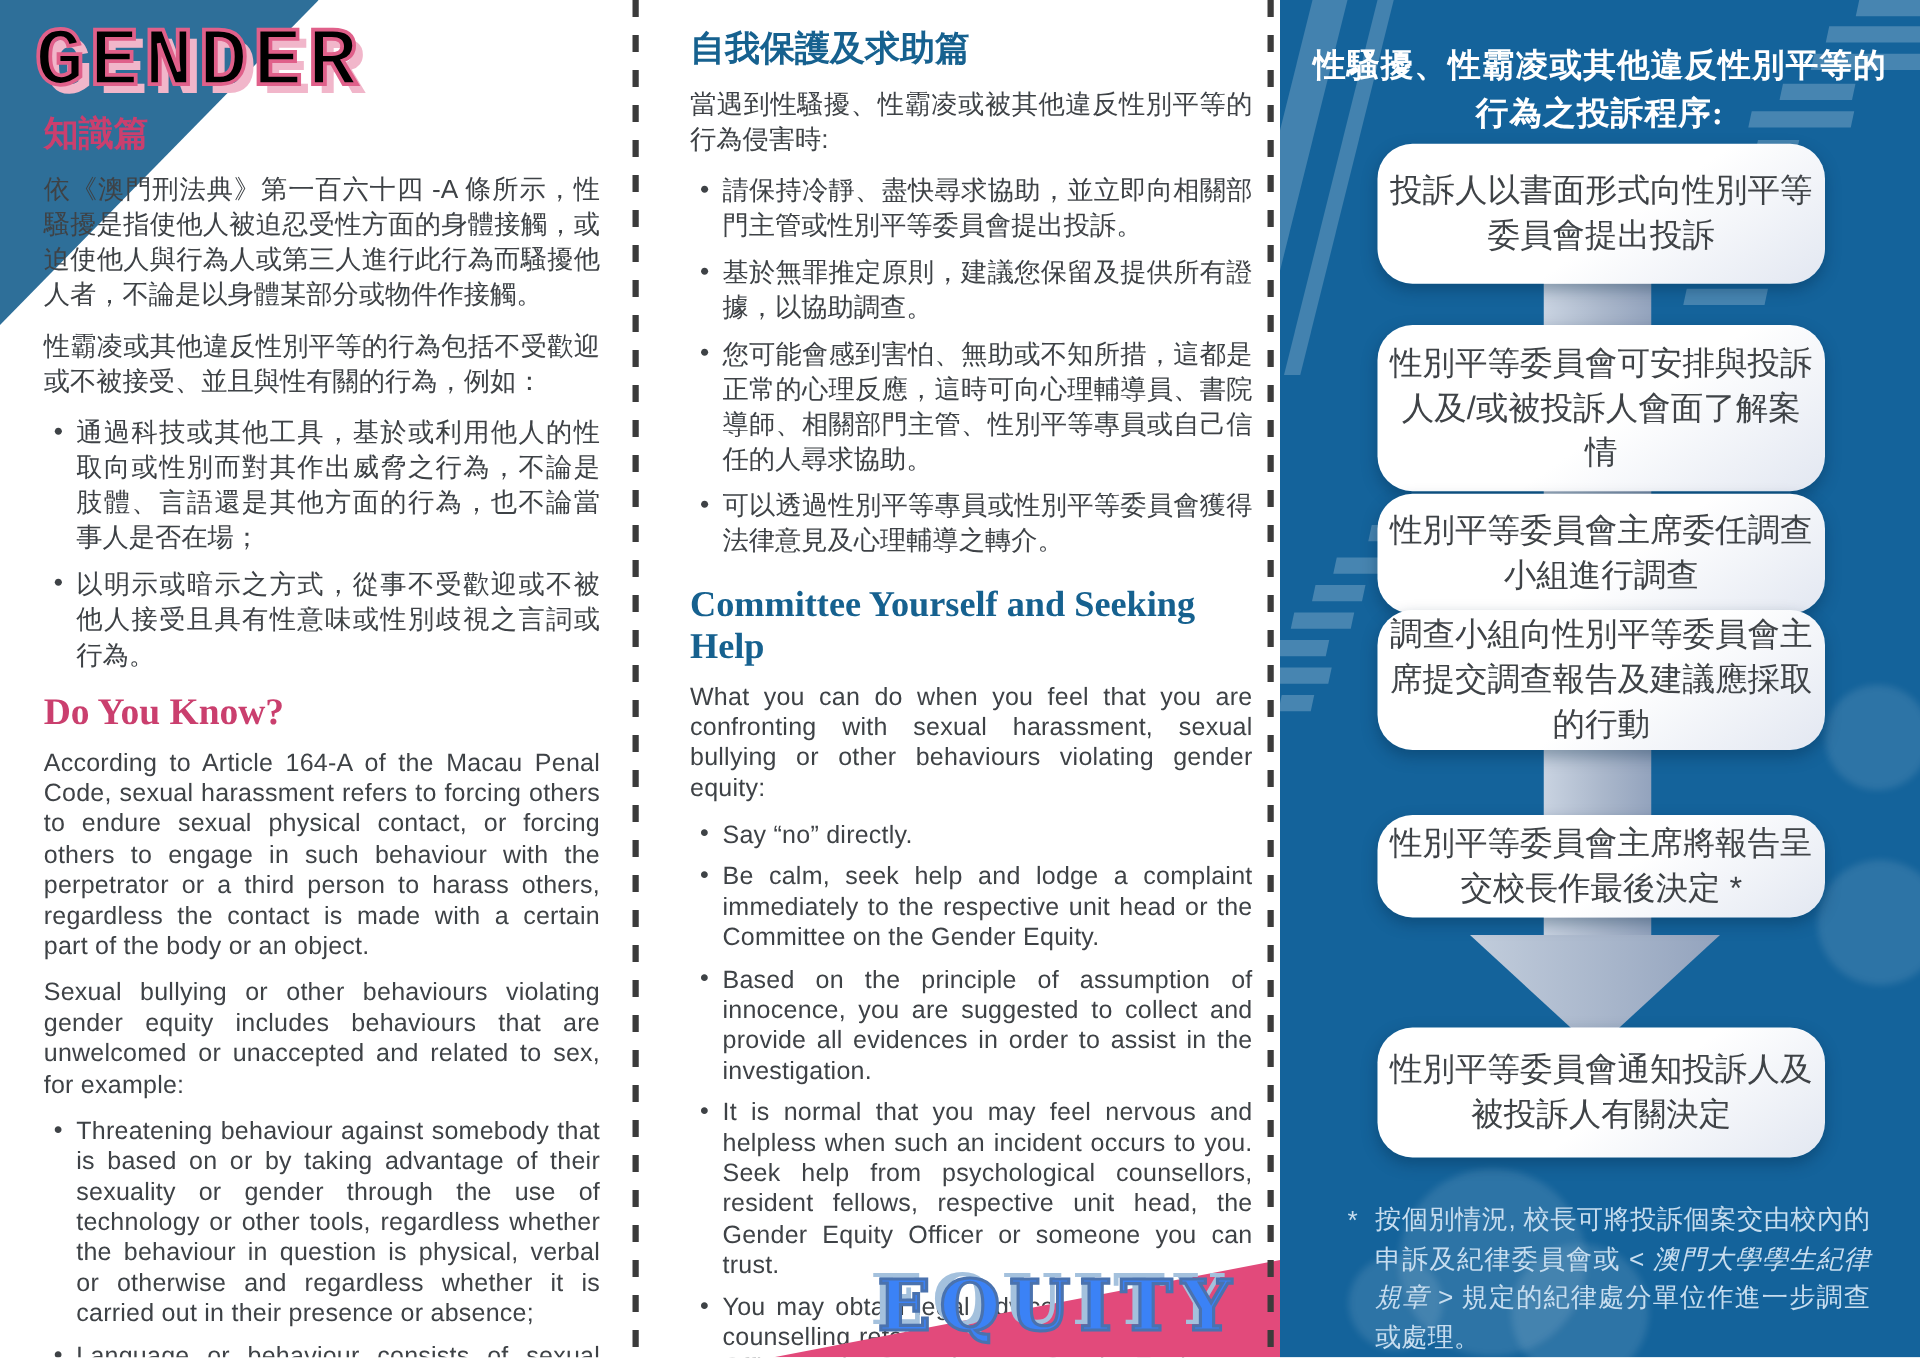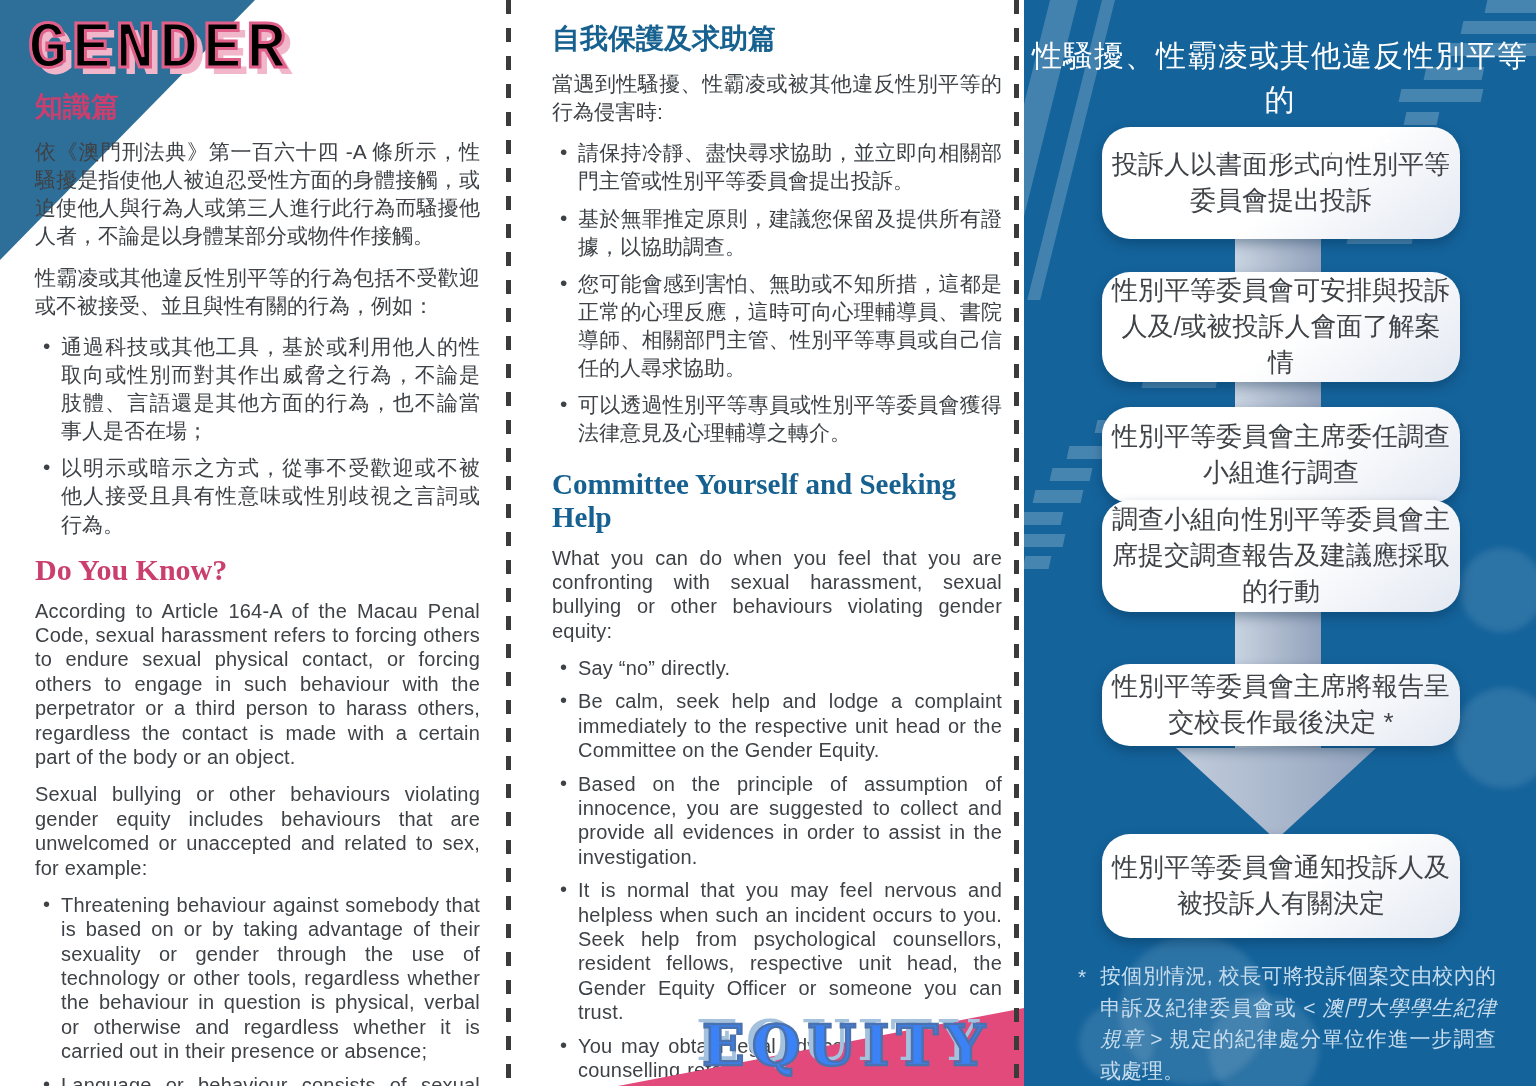--- a/index.html
+++ b/index.html
@@ -41,33 +41,33 @@
             font-weight:700;font-size:56px;letter-spacing:7px;color:#3b82f6;
             -webkit-text-stroke:2.5px var(--estroke);text-shadow:-6px -5px 0 var(--eshadow);}
   
   .panel-right{position:absolute;left:1024px;top:0;width:512px;height:1086px;background:var(--panelblue);overflow:hidden;}
   .stripe{position:absolute;background:rgba(255,255,255,0.20);transform:skewX(-14deg);transform-origin:top left;}
   .s1{left:26px;top:0;width:28px;height:330px;}
   .s2{left:78px;top:0;width:13px;height:300px;}
   .bar{position:absolute;display:block;height:13px;background:rgba(255,255,255,0.22);transform:skewX(-12deg);}
   .bokeh{position:absolute;border-radius:50%;background:rgba(255,255,255,0.11);filter:blur(3px);}
   .flow-title{position:absolute;left:0;top:34px;width:100%;text-align:center;color:#ffffff;
-            font-family:"Liberation Serif","DejaVu Serif",serif;font-weight:400;font-size:30px;line-height:1.45;
+            font-family:"Liberation Serif","DejaVu Serif",serif;font-weight:700;font-size:26px;line-height:1.45;
             letter-spacing:1px;z-index:3;}
   .band{position:absolute;left:211px;top:180px;width:86px;height:580px;z-index:1;
             background:linear-gradient(90deg,#c9d3e1 0%,#aab7cb 55%,#93a3bd 100%);}
   .arrowhead{position:absolute;left:152px;top:748px;width:200px;height:92px;z-index:1;
             background:linear-gradient(90deg,#c2cddc,#93a3bd);clip-path:polygon(0 0,100% 0,50% 100%);}
   .steps{position:absolute;left:0;top:0;width:512px;height:1086px;z-index:2;}
   .step{position:absolute;left:78px;width:358px;border-radius:28px;display:flex;align-items:center;justify-content:flex-start;
             text-align:center;padding:0 8px;box-sizing:border-box;color:var(--boxtext);font-size:26px;line-height:1.38;
             background:linear-gradient(145deg,#ffffff 55%,#e2e7f1 100%);
-            box-shadow:0 5px 12px rgba(4,38,66,0.35);margin-top:12px;}
+            box-shadow:0 5px 12px rgba(4,38,66,0.35);}
   .step:nth-of-type(1){top:115px;height:112px;}
-  .step:nth-of-type(2){top:260px;height:110px;}
+  .step:nth-of-type(2){top:260px;height:133px;}
   .step:nth-of-type(3){top:395px;height:96px;}
   .step:nth-of-type(4){top:488px;height:112px;}
   .step:nth-of-type(5){top:652px;height:82px;}
   .step:nth-of-type(6){top:822px;height:104px;}
   .footnote{position:absolute;left:48px;top:960px;width:424px;color:var(--footnote);font-size:21px;line-height:1.5;
             padding-left:28px;box-sizing:border-box;z-index:3;text-align:justify;}
   .fn-star{position:absolute;left:6px;top:1px;}
   .footnote i{font-style:italic;}
 </style>
 </head>

